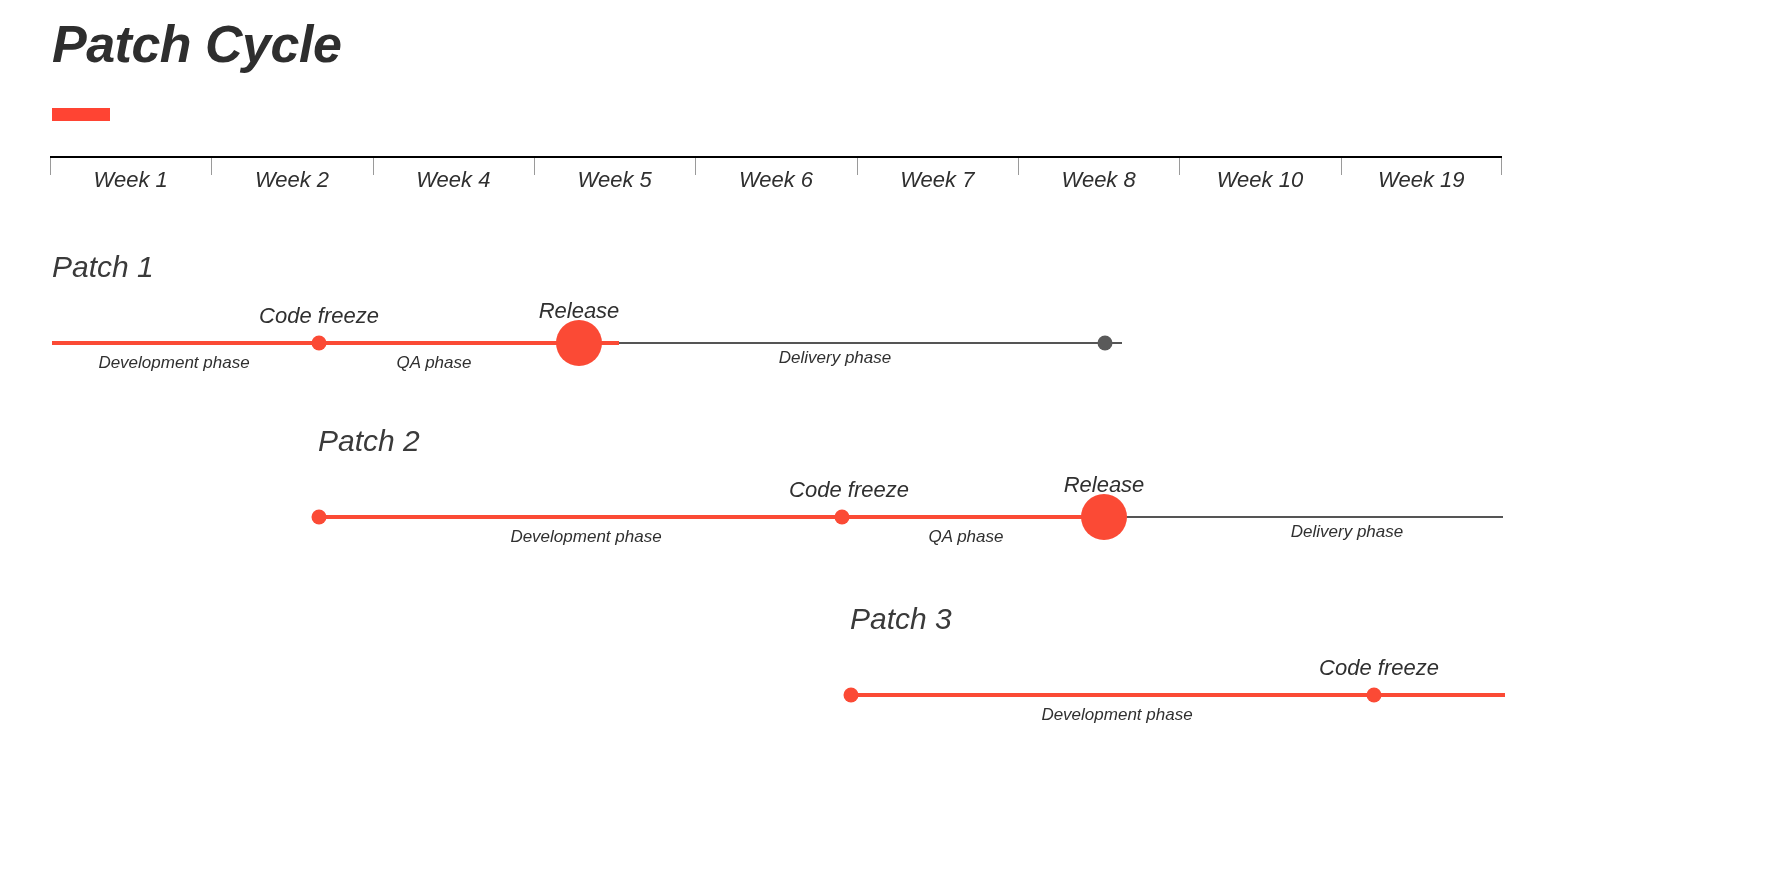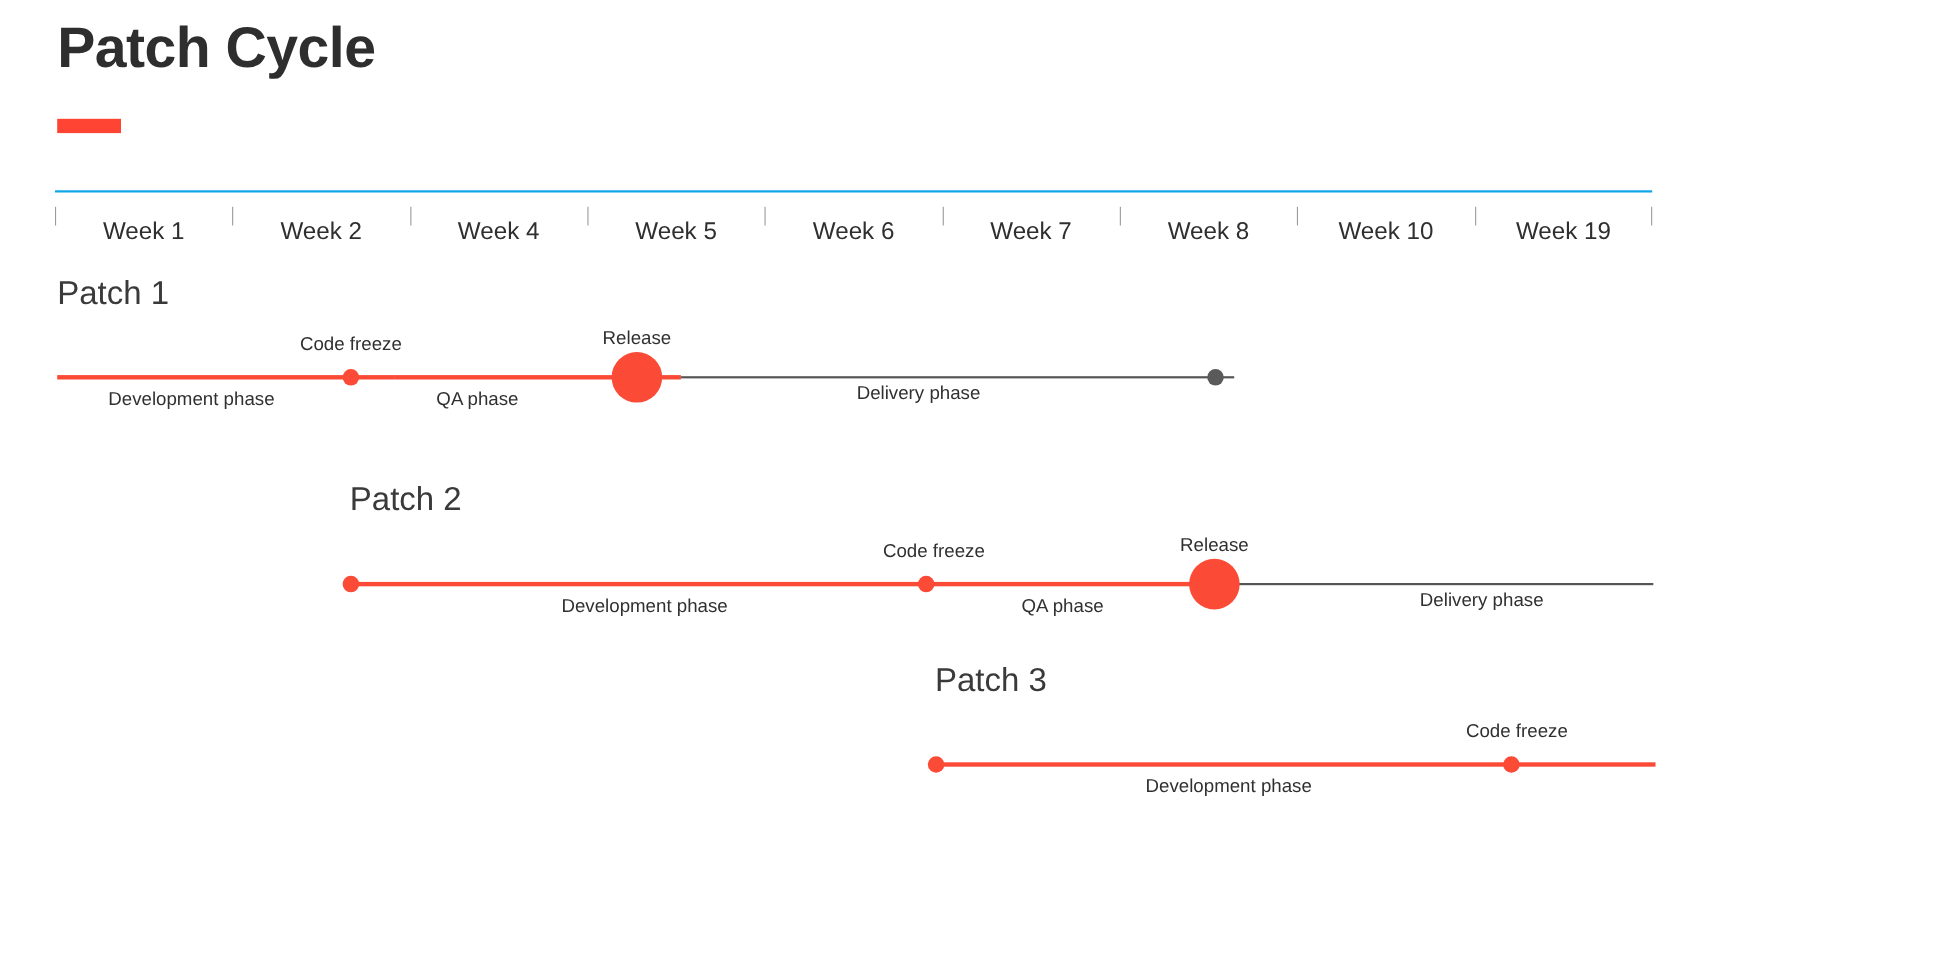--- a/index.html
+++ b/index.html
@@ -10,20 +10,21 @@
   body {
     width: 1769px;
     height: 876px;
     font-family: "Liberation Sans", sans-serif;
     overflow: hidden;
     position: relative;
   }
   .canvas {
     position: absolute;
     inset: 0;
+    font-style: italic;
   }
 
   
   .page-title {
     position: absolute;
     left: 52px;
     top: 16px;
     font-size: 52px;
     font-weight: bold;
     color: #2e2e2e;
@@ -37,26 +38,25 @@
     top: 108px;
     width: 58px;
     height: 13px;
     background: #ff4433;
   }
 
   
   .week-axis {
     position: absolute;
     left: 50px;
-    top: 173px;
+    top: 156px;
     width: 1452px;
     height: 48px;
-    border-top: 2px solid #0ea5e9;
+    border-top: 2px solid #000000;
     display: flex;
-    align-items: flex-end;
   }
   .week-cell {
     flex: 1 1 0;
     position: relative;
     display: flex;
     align-items: flex-start;
     justify-content: center;
     padding-top: 9px;
     box-sizing: border-box;
   }
@@ -114,21 +114,21 @@
     border-radius: 50%;
     transform: translate(-50%, -50%);
     top: 2px;
   }
   .dot.small-red  { width: 15px; height: 15px; background: #fb4a35; }
   .dot.big-red    { width: 46px; height: 46px; background: #fb4a35; }
   .dot.small-gray { width: 15px; height: 15px; background: #5a5a5a; }
 
   .marker-label {
     position: absolute;
-    font-size: 17px;
+    font-size: 22px;
     color: #303030;
     white-space: nowrap;
     transform: translateX(-50%);
   }
   .phase-label {
     position: absolute;
     font-size: 17px;
     color: #303030;
     white-space: nowrap;
     transform: translateX(-50%);
@@ -187,21 +187,21 @@
 
       <div class="marker-label" style="left:267px; top:-38px;">Code freeze</div>
       <div class="marker-label" style="left:527px; top:-43px;">Release</div>
 
       <div class="phase-label" style="left:122px; top:12px;">Development phase</div>
       <div class="phase-label" style="left:382px; top:12px;">QA phase</div>
       <div class="phase-label" style="left:783px; top:7px;">Delivery phase</div>
     </div>
   </div>
 
-  <div class="patch-row" style="left:0; top:438px; width:1458px;">
+  <div class="patch-row" style="left:0; top:424px; width:1458px;">
     <div class="patch-name" style="left:318px; top:0;">Patch 2</div>
 
     <div class="track" style="left:318px; top:91px; width:1185px;">
       <div class="seg dev" style="left:0; width:524px;"></div>
       <div class="seg qa" style="left:524px; width:262px;"></div>
       <div class="seg delivery" style="left:786px; width:399px;"></div>
 
       <div class="dot small-red" style="left:1px;"></div>
       <div class="dot small-red" style="left:524px;"></div>
       <div class="dot big-red" style="left:786px;"></div>

